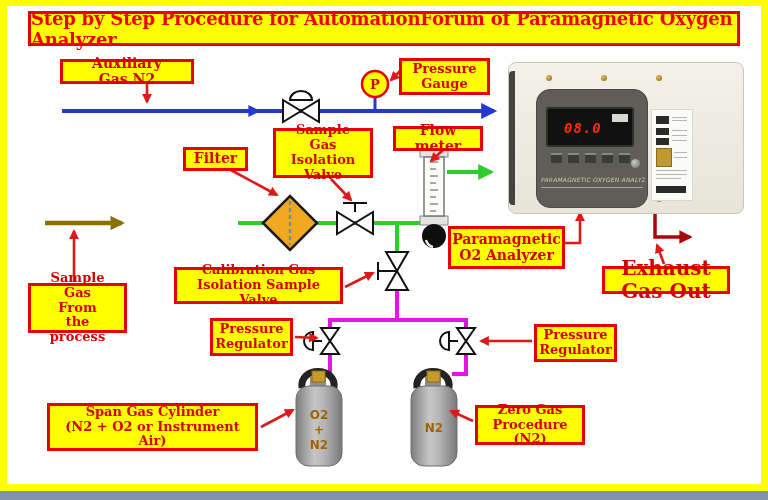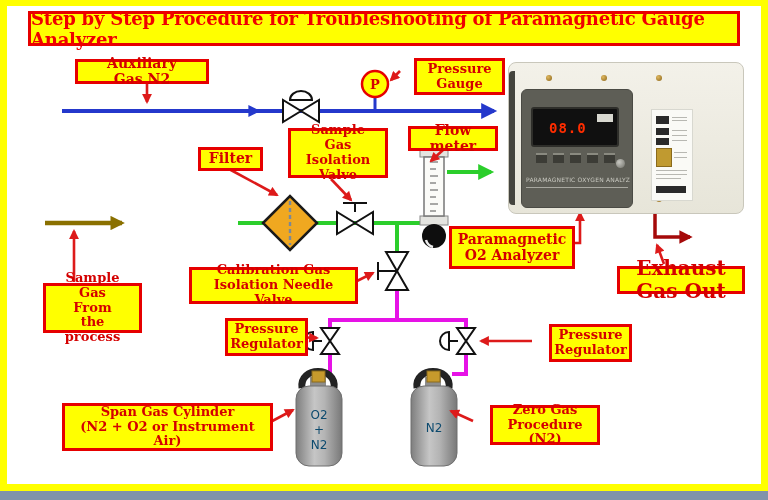--- a/index.html
+++ b/index.html
@@ -9,53 +9,53 @@
   .frame{position:absolute;background:#FFFF00;z-index:3;}
   .frame.top{left:0;top:0;width:768px;height:6px;}
   .frame.left{left:0;top:0;width:7px;height:491px;}
   .frame.right{left:761px;top:0;width:7px;height:491px;}
   .frame.bottom{left:0;top:484px;width:768px;height:7px;}
   .footer-bar{position:absolute;left:0;top:491px;width:768px;height:9px;background:#8093AB;z-index:3;}
 
   .lbl{position:absolute;z-index:2;box-sizing:border-box;background:#FFFF00;
        border:3px solid #E60000;color:#D40000;font-weight:bold;text-align:center;
        display:flex;align-items:center;justify-content:center;white-space:pre-line;
-       line-height:1.14;font-size:13.5px;padding:1px 14px;margin-left:15px;}
+       line-height:1.14;font-size:13.5px;padding:1px 14px;}
   .title-box{position:absolute;left:28px;top:11px;width:712px;height:35px;z-index:2;
        box-sizing:border-box;background:#FFFF00;border:3px solid #E60000;
        display:flex;align-items:center;justify-content:center;
        color:#F00000;font-weight:bold;font-size:18px;letter-spacing:-0.2px;}
   .gscs{background:#CBDAED;border:3px solid #24356E;color:#C40000;
         background-image:linear-gradient(135deg,rgba(255,255,255,.45) 0%,rgba(170,190,220,.35) 40%,rgba(255,255,255,.4) 70%,rgba(160,185,215,.3) 100%);}
   .wm{position:absolute;left:20px;top:459px;width:192px;height:28px;z-index:2;
       background:#AA1212;color:#FFFFFF;font-weight:bold;font-size:20px;letter-spacing:-0.5px;
       display:flex;align-items:center;justify-content:center;}
 
   
   .analyzer{position:absolute;left:508px;top:62px;width:234px;height:150px;z-index:2;
       background:linear-gradient(180deg,#F3F1E9,#E7E5D9);border:1px solid #C9C7BB;border-radius:8px;}
   .analyzer .hinge{position:absolute;left:0px;top:8px;width:6px;height:134px;background:#44443E;border-radius:4px 0 0 4px;}
-  .panel{position:absolute;left:12px;top:26px;width:110px;height:117px;background:#5E5E56;border-radius:6px;border:1px solid #4A4A44;}
+  .panel{position:absolute;left:27px;top:26px;width:110px;height:117px;background:#5E5E56;border-radius:14px;border:1px solid #4A4A44;font-style:italic;}
   .display{position:absolute;left:9px;top:17px;width:88px;height:40px;background:#101010;border:2px solid #2E2E2A;border-radius:3px;box-sizing:border-box;}
   .digits{position:absolute;left:16px;top:11px;color:#FF2D00;font-family:"DejaVu Sans Mono",monospace;font-size:14px;font-weight:bold;letter-spacing:1px;}
   .disp-tag{position:absolute;right:4px;top:5px;width:16px;height:8px;background:#D8D8D0;}
   .btnrow{position:absolute;left:9px;top:63px;width:88px;height:10px;display:flex;gap:6px;justify-content:center;}
   .btnrow .b{width:11px;height:8px;background:#3C3C36;border-top:2px solid #8A8A80;}
   .nameplate{position:absolute;left:4px;top:86px;width:104px;color:#C9C9C1;font-family:"DejaVu Sans",sans-serif;font-size:6px;letter-spacing:.2px;white-space:nowrap;overflow:hidden;}
   .plate-line{position:absolute;left:4px;top:97px;width:102px;height:1px;background:#A8A8A0;}
   .latch{position:absolute;left:94px;top:69px;width:9px;height:9px;border-radius:50%;background:radial-gradient(circle at 35% 35%,#C8C8C2,#6E6E66);}
   .screw{position:absolute;width:6px;height:6px;border-radius:50%;background:radial-gradient(circle at 35% 35%,#E0B860,#8A6418);}
   .sticker{position:absolute;left:142px;top:46px;width:40px;height:90px;background:#FAFAF6;border:1px solid #D8D8D0;}
   .sticker .bc{position:absolute;background:#2A2A2A;}
   .sticker .ln{position:absolute;background:#B8B8B2;height:1px;}
   .sticker .gold{position:absolute;left:4px;top:38px;width:14px;height:17px;background:#C09A30;border:1px solid #8A6A1C;}
   .sticker .bar{position:absolute;left:4px;top:76px;width:30px;height:7px;background:#2A2A2A;}
 
-  .cyl-text{position:absolute;z-index:2;color:#0c4a6e;font-family:"DejaVu Sans",sans-serif;
-      font-weight:normal;font-size:12px;text-align:center;white-space:pre-line;line-height:1.25;}
+  .cyl-text{position:absolute;z-index:2;color:#a16207;font-family:"DejaVu Sans",sans-serif;
+      font-weight:bold;font-size:12px;text-align:center;white-space:pre-line;line-height:1.25;}
 </style>
 </head>
 <body>
 
 <div id="canvas">
 
   <svg class="overlay" width="768" height="500" viewBox="0 0 768 500">
     <defs>
       <marker id="mBlue" viewBox="0 0 10 10" refX="8" refY="5" markerWidth="4.6" markerHeight="4" orient="auto">
           <path d="M0,0 L10,5 L0,10 z" fill="#2438CC"></path>
@@ -198,35 +198,35 @@
       <path d="M345 287 L373 273" marker-end="url(#mRed)"></path>
       <path d="M295 337 L317 338" marker-end="url(#mRed)"></path>
       <path d="M532 341 L481 341" marker-end="url(#mRed)"></path>
       <path d="M261 427 L293 410" marker-end="url(#mRed)"></path>
       <path d="M473 421 L451 411" marker-end="url(#mRed)"></path>
       <path d="M562 243 H580 V213" marker-end="url(#mRed)"></path>
       <path d="M664 264 L657 245" marker-end="url(#mRed)"></path>
     </g>
   </svg>
 
-  <div class="title-box">Step by Step Procedure for Troubleshooting of Paramagnetic Gauge Analyzer</div>
+  <div class="title-box">Step by Step Procedure for AutomationForum of Paramagnetic Oxygen Analyzer</div>
 
   <div class="lbl" style="left:60px;top:59px;width:134px;height:25px;font-size:14px;">Auxiliary Gas N2</div>
   <div class="lbl" style="left:399px;top:58px;width:91px;height:37px;font-size:13px;">Pressure
 Gauge</div>
   <div class="lbl" style="left:273px;top:128px;width:100px;height:50px;font-size:13px;">Sample Gas
 Isolation
 Valve</div>
   <div class="lbl" style="left:183px;top:147px;width:65px;height:24px;font-size:14px;">Filter</div>
   <div class="lbl" style="left:393px;top:126px;width:90px;height:25px;font-size:14px;">Flow meter</div>
-  <div class="lbl" style="left:434px;top:226px;width:126px;height:43px;font-size:14px;">Paramagnetic
+  <div class="lbl" style="left:448px;top:226px;width:117px;height:43px;font-size:14px;">Paramagnetic
 O2 Analyzer</div>
   <div class="lbl" style="left:602px;top:266px;width:128px;height:28px;font-size:20px;">Exhaust Gas Out</div>
   <div class="lbl" style="left:174px;top:267px;width:169px;height:37px;font-size:13px;">Calibration Gas
-Isolation Needle Valve</div>
+Isolation Sample Valve</div>
   <div class="lbl" style="left:210px;top:318px;width:83px;height:38px;font-size:13px;">Pressure
 Regulator</div>
   <div class="lbl" style="left:534px;top:324px;width:83px;height:38px;font-size:13px;">Pressure
 Regulator</div>
   <div class="lbl" style="left:28px;top:283px;width:99px;height:50px;font-size:13px;">Sample Gas
 From the
 process</div>
   <div class="lbl" style="left:47px;top:403px;width:211px;height:48px;font-size:13px;">Span Gas Cylinder
 (N2 + O2 or Instrument Air)</div>
   <div class="lbl" style="left:475px;top:405px;width:110px;height:40px;font-size:13px;">Zero Gas

